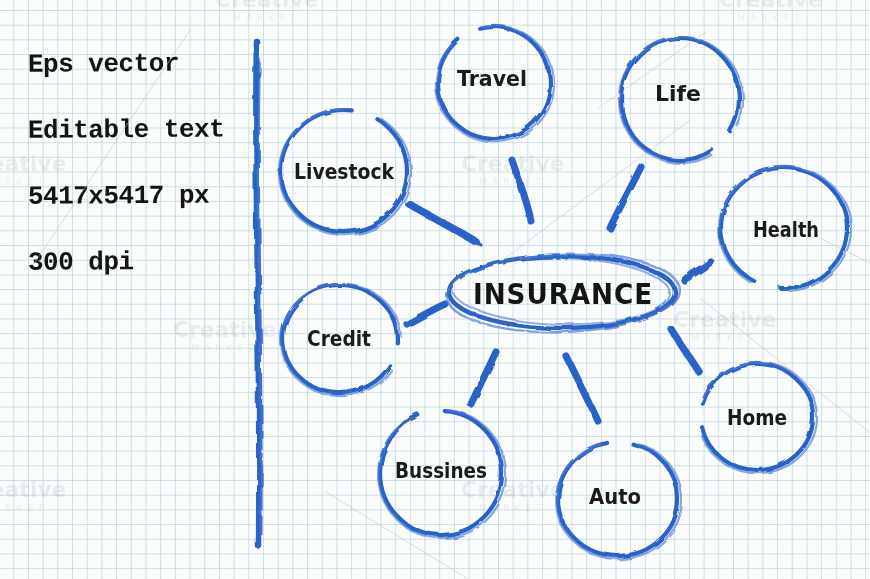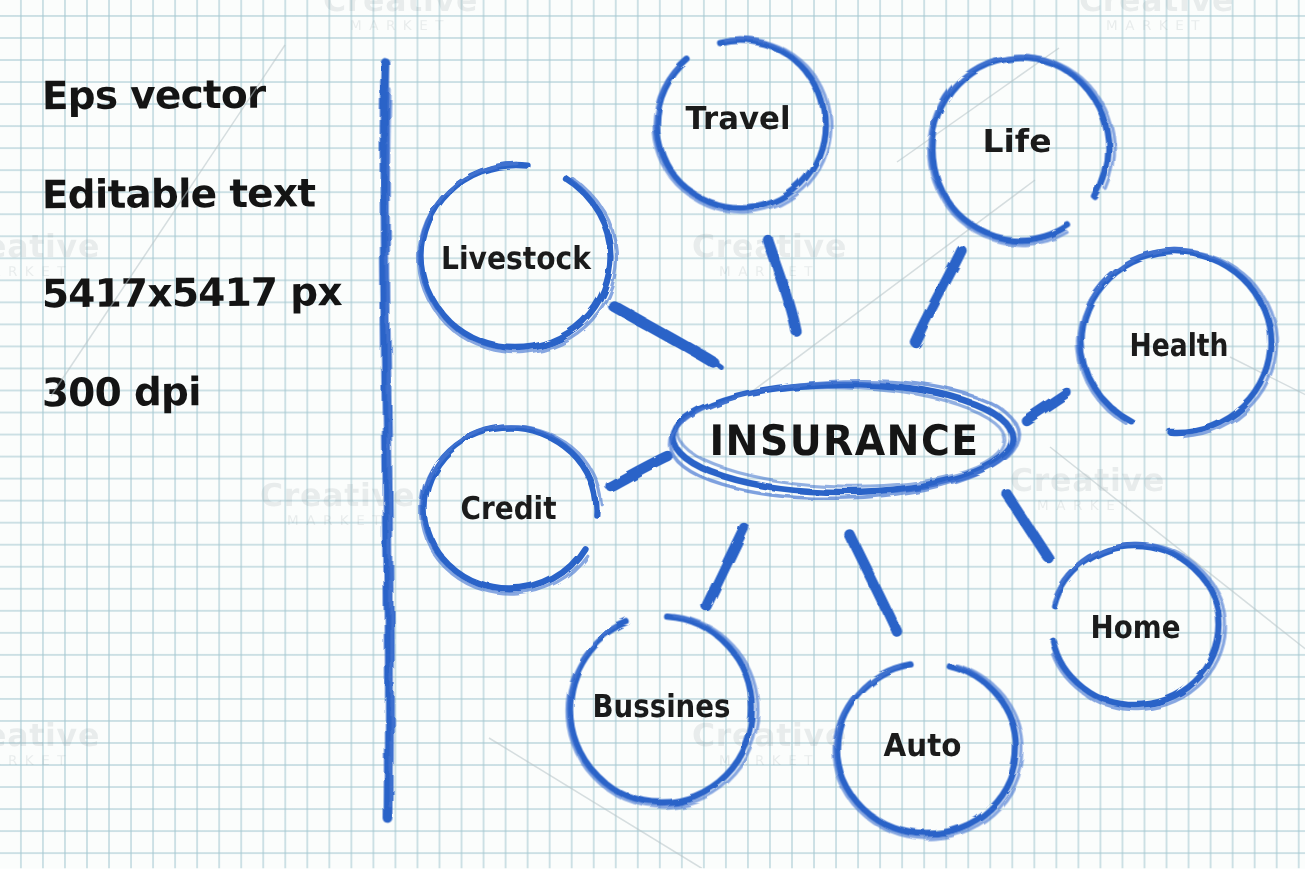--- a/index.html
+++ b/index.html
@@ -11,21 +11,21 @@
     background-image:
       linear-gradient(to right, rgba(165,200,209,0.55) 1px, transparent 1px),
       linear-gradient(to bottom, rgba(165,200,209,0.55) 1px, transparent 1px);
     background-size:14.7px 14.7px;
     background-position:13.3px 10px;
     font-family:"DejaVu Sans","Liberation Sans",sans-serif;
   }
   .left-panel{
     position:absolute;left:28px;top:44px;width:230px;
     color:#141414;
-    font-size:26px;font-weight:700;letter-spacing:-0.5px;
+    font-size:26px;font-weight:700;letter-spacing:-0.5px;font-family:Liberation Mono, monospace;
   }
   .panel-line{height:66px;line-height:40px;transform:rotate(-0.4deg);}
   .wm{
     position:absolute;width:120px;text-align:center;
     color:rgba(105,125,132,0.13);
     pointer-events:none;user-select:none;
   }
   .wm .wm-top{display:block;font-size:21px;font-weight:700;letter-spacing:0.5px;}
   .wm .wm-bottom{display:block;font-size:9px;font-weight:400;letter-spacing:5px;margin-top:1px;}
   svg.diagram{position:absolute;left:0;top:0;}

